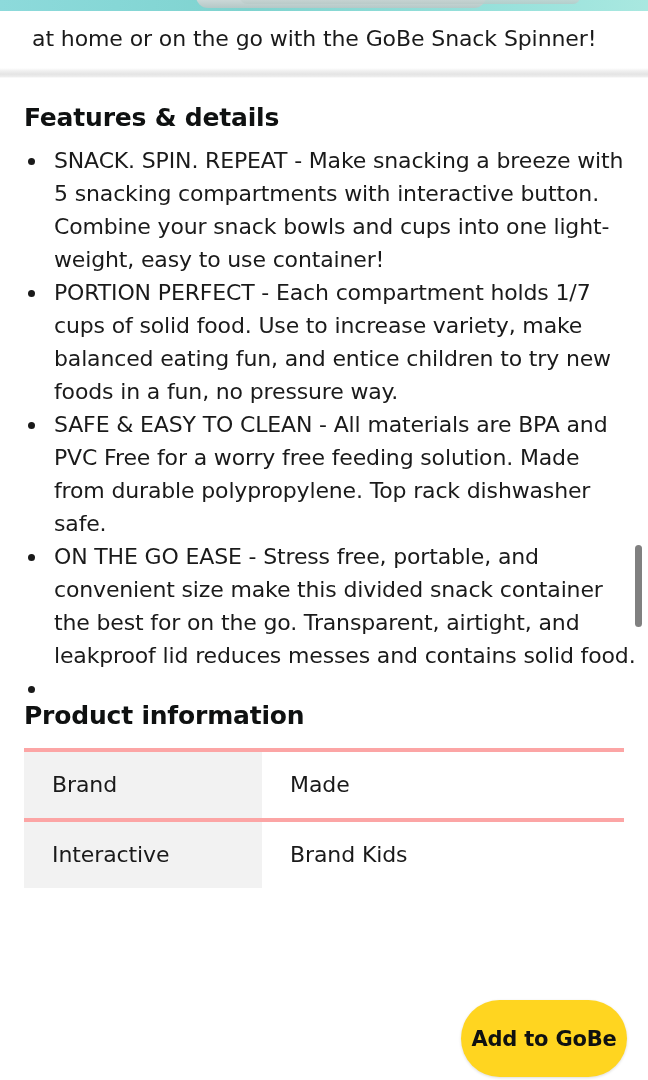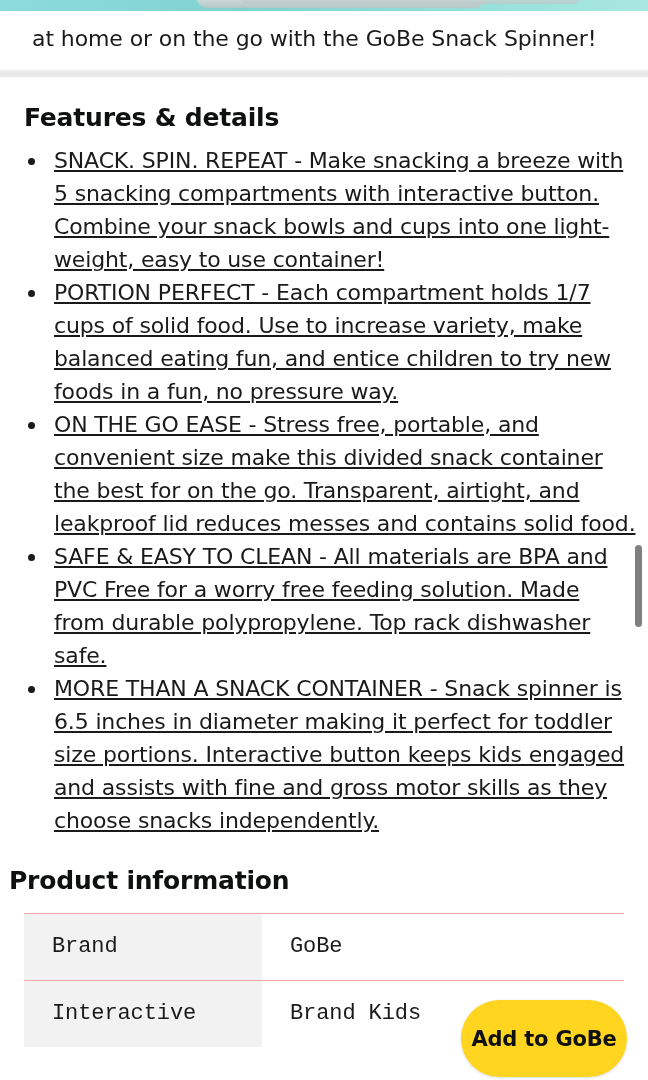--- a/index.html
+++ b/index.html
@@ -111,51 +111,49 @@
     list-style: none;
   }
   .feature-item {
     position: relative;
     padding: 0 12px 0 54px;
     margin: 0 0 0 0;
     font-size: 22px;
     line-height: 33px;
     color: #1a1a1a;
     letter-spacing: -.15px;
-    text-decoration: underline;
   }
   .feature-bullet {
     position: absolute;
     left: 28px;
     top: 14px;
     width: 7px;
     height: 7px;
     background: #1a1a1a;
     border-radius: 50%;
   }
 
   .product-info-title {
     margin: 0;
-    padding: 28px 24px 0 9px;
+    padding: 28px 24px 0 24px;
     font-size: 25px;
     line-height: 32px;
     font-weight: bold;
     color: #0f1111;
     letter-spacing: -.2px;
   }
 
   .info-table {
     margin: 16px 24px 0 24px;
     width: 600px;
     border-collapse: collapse;
     table-layout: fixed;
   }
   .info-table tr {
-    border-top: 1px solid #fca5a5;
-    font-family: Liberation Mono, monospace;
+    border-top: 4px solid #fca5a5;
   }
   .info-table td {
     padding: 18px 0 18px 28px;
     font-size: 22px;
     line-height: 30px;
     color: #1a1a1a;
     vertical-align: middle;
     letter-spacing: -.1px;
   }
   .info-label {
@@ -228,39 +226,38 @@
       <li class="feature-item">
         <span class="feature-bullet"></span>
         <span>SNACK. SPIN. REPEAT - Make snacking a breeze with 5 snacking compartments with interactive button. Combine your snack bowls and cups into one light-weight, easy to use container!</span>
       </li>
       <li class="feature-item">
         <span class="feature-bullet"></span>
         <span>PORTION PERFECT - Each compartment holds 1/7 cups of solid food. Use to increase variety, make balanced eating fun, and entice children to try new foods in a fun, no pressure way.</span>
       </li>
       <li class="feature-item">
         <span class="feature-bullet"></span>
+        <span>SAFE &amp; EASY TO CLEAN - All materials are BPA and PVC Free for a worry free feeding solution. Made from durable polypropylene. Top rack dishwasher safe.</span>
+      </li>
+      <li class="feature-item">
+        <span class="feature-bullet"></span>
         <span>ON THE GO EASE - Stress free, portable, and convenient size make this divided snack container the best for on the go. Transparent, airtight, and leakproof lid reduces messes and contains solid food.</span>
       </li>
       <li class="feature-item">
         <span class="feature-bullet"></span>
-        <span>SAFE &amp; EASY TO CLEAN - All materials are BPA and PVC Free for a worry free feeding solution. Made from durable polypropylene. Top rack dishwasher safe.</span>
-      </li>
-      <li class="feature-item">
-        <span class="feature-bullet"></span>
-        <span>MORE THAN A SNACK CONTAINER - Snack spinner is 6.5 inches in diameter making it perfect for toddler size portions. Interactive button keeps kids engaged and assists with fine and gross motor skills as they choose snacks independently.</span>
       </li>
     </ul>
 
     <h2 class="product-info-title">Product information</h2>
 
     <table class="info-table">
       <tbody>
         <tr>
           <td class="info-label">Brand</td>
-          <td class="info-value">GoBe</td>
+          <td class="info-value">Made</td>
         </tr>
         <tr>
           <td class="info-label">Interactive</td>
           <td class="info-value">Brand Kids</td>
         </tr>
       </tbody>
     </table>
 
   </div>
 

